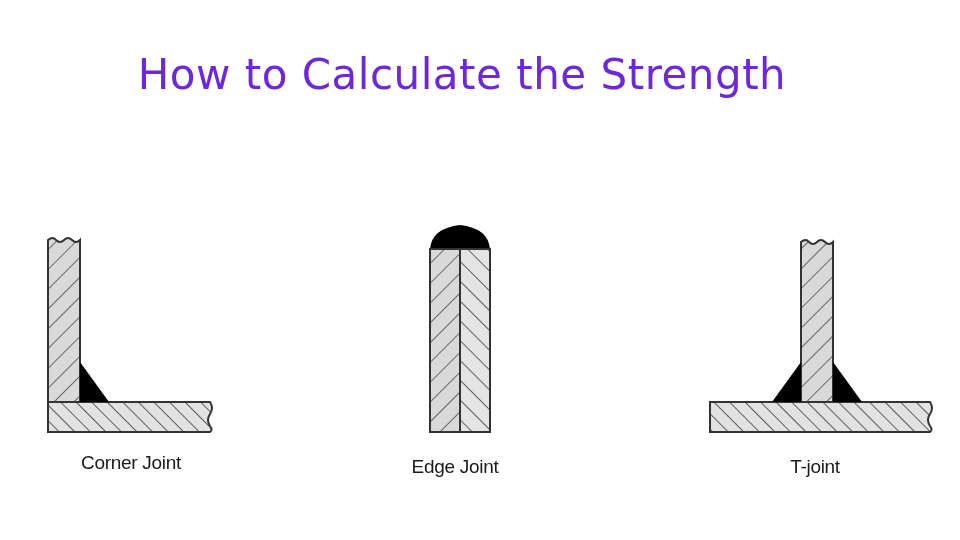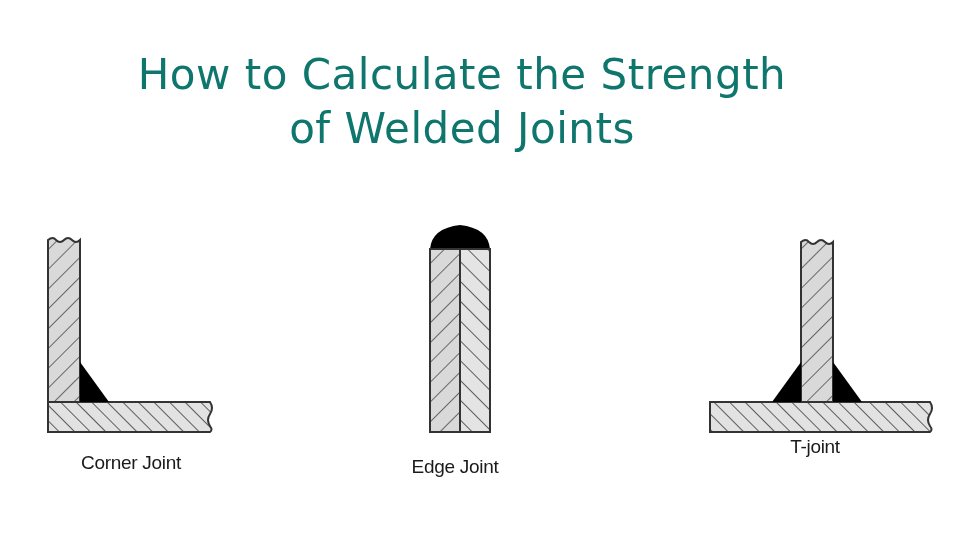--- a/index.html
+++ b/index.html
@@ -13,21 +13,21 @@
       position: relative;
       overflow: hidden;
       font-family: "Liberation Sans", "DejaVu Sans", sans-serif;
     }
     .title {
       position: absolute;
       left: 0;
       top: 48px;
       width: 924px;
       text-align: center;
-      color: #0f766e;
+      color: #6d28d9;
       font-family: "DejaVu Sans", "Liberation Sans", sans-serif;
       font-size: 42px;
       line-height: 54px;
       font-weight: normal;
       letter-spacing: 0.5px;
       margin: 0;
     }
     .title span { display: block; }
     svg.diagram {
       position: absolute;
@@ -41,21 +41,20 @@
       color: #1a1a1a;
       letter-spacing: -0.3px;
       text-align: center;
     }
   </style>
 </head>
 <body>
 
 <h1 class="title">
   <span>How to Calculate the Strength</span>
-  <span>of Welded Joints</span>
 </h1>
 
 <svg class="diagram" width="960" height="540" viewBox="0 0 960 540">
   <defs>
     <pattern id="hatchBack" patternUnits="userSpaceOnUse" width="14" height="14" patternTransform="rotate(45)">
       <rect width="14" height="14" fill="#d9d9d9"></rect>
       <line x1="0" y1="0" x2="0" y2="14" stroke="#4a4a4a" stroke-width="1.6"></line>
     </pattern>
     <pattern id="hatchFwd" patternUnits="userSpaceOnUse" width="11" height="11" patternTransform="rotate(-45)">
       <rect width="11" height="11" fill="#e2e2e2"></rect>
@@ -82,13 +81,13 @@
   <g>
     <path d="M801,402 L801,242 Q806,238 809,242 Q813,246 817,242 Q821,238 825,242 Q829,246 833,242 L833,402 Z" fill="url(#hatchBack)" stroke="#333" stroke-width="2"></path>
     <path d="M710,402 L930,402 Q934,408 930,414 Q926,420 930,426 Q933,430 930,432 L710,432 Z" fill="url(#hatchFwd)" stroke="#333" stroke-width="2"></path>
     <polygon points="801,362 801,402 772,402" fill="#000"></polygon>
     <polygon points="833,362 833,402 862,402" fill="#000"></polygon>
   </g>
 </svg>
 
 <div class="label" style="left:48px; top:452px; width:166px;">Corner Joint</div>
 <div class="label" style="left:380px; top:456px; width:150px;">Edge Joint</div>
-<div class="label" style="left:760px; top:436px; width:110px;">T-joint</div>
+<div class="label" style="left:760px; top:456px; width:110px;">T-joint</div>
 
 </body></html>

